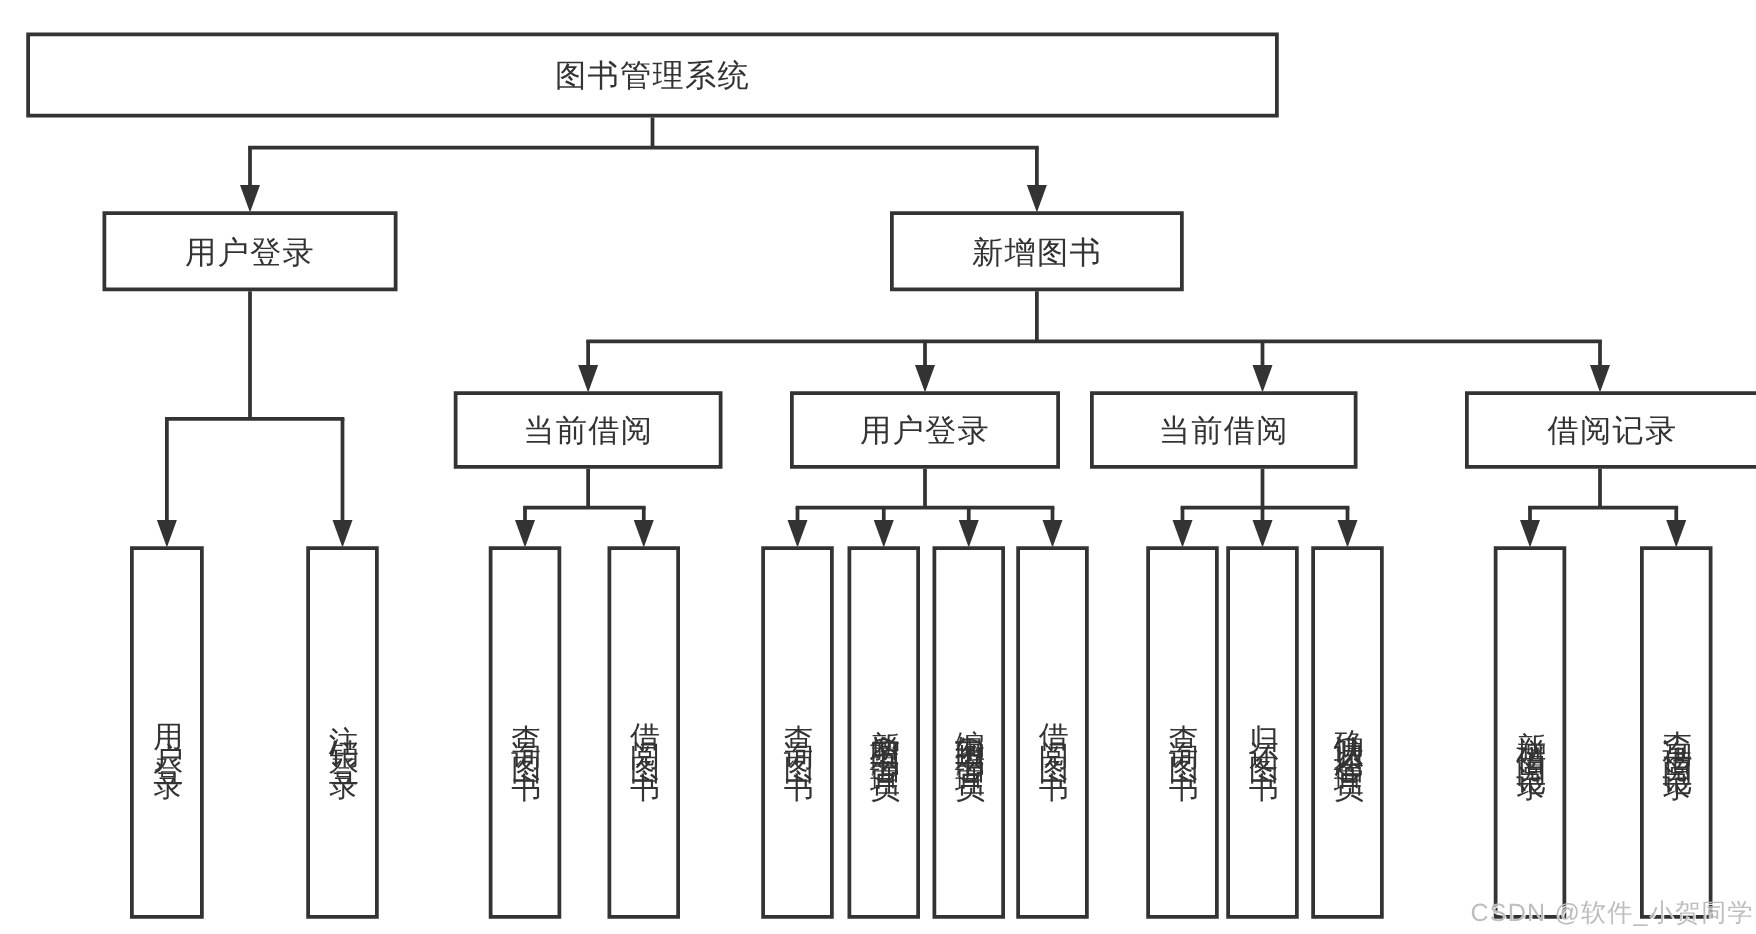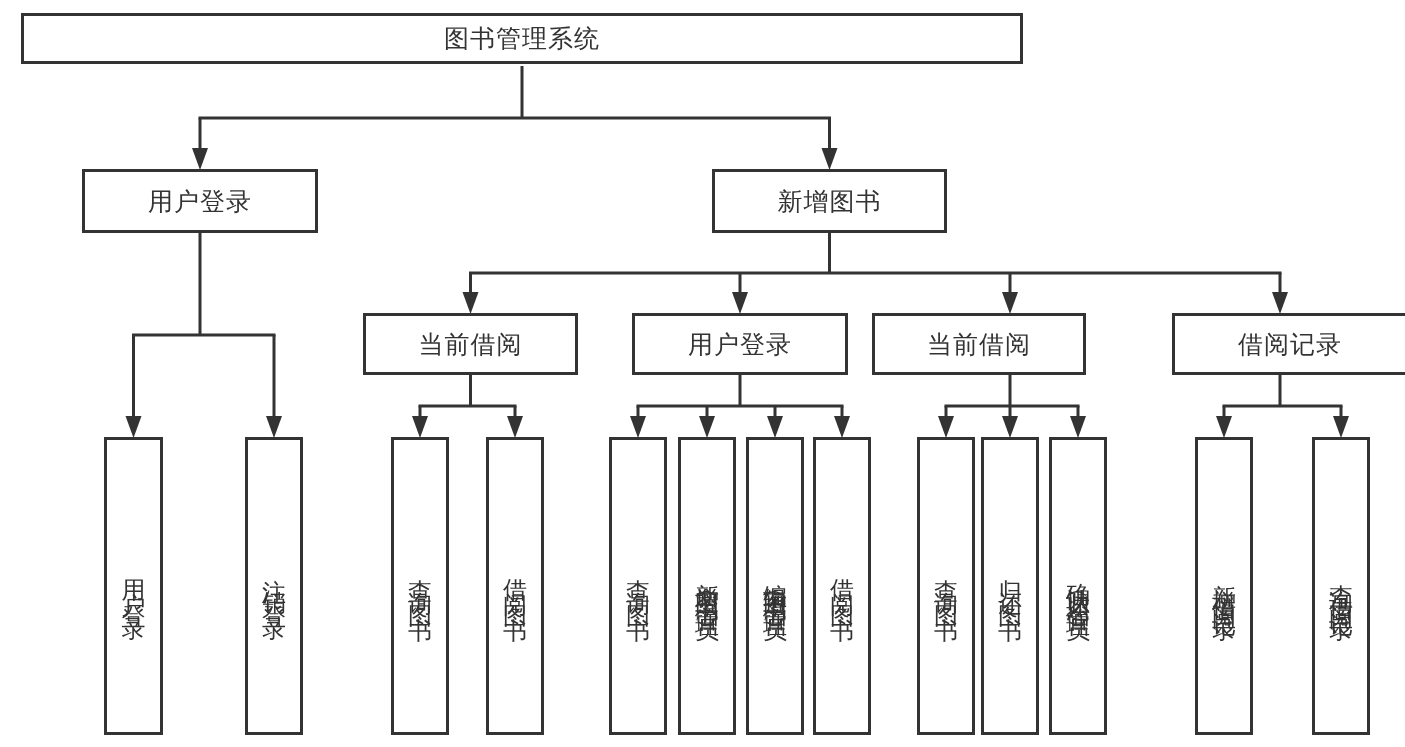--- a/index.html
+++ b/index.html
@@ -94,21 +94,21 @@
       <line x1="1280" y1="273" x2="1280" y2="301" stroke="#333333" stroke-width="3"></line>
       <polygon points="1280,314 1272,292 1288,292" fill="#333333"></polygon>
       <line x1="1280" y1="373" x2="1280" y2="406" stroke="#333333" stroke-width="3"></line>
       <line x1="1222.5" y1="406" x2="1342.5" y2="406" stroke="#333333" stroke-width="3"></line>
       <line x1="1224" y1="406" x2="1224" y2="425" stroke="#333333" stroke-width="3"></line>
       <polygon points="1224,438 1216,416 1232,416" fill="#333333"></polygon>
       <line x1="1341" y1="406" x2="1341" y2="425" stroke="#333333" stroke-width="3"></line>
       <polygon points="1341,438 1333,416 1349,416" fill="#333333"></polygon>
     </svg>
   <div id="nodes">
-      <div class="node node-h" style="left: 21px; top: 13px; width: 1002px; height: 51px;">
+      <div class="node node-h" style="left: 21px; top: 26px; width: 1002px; height: 68px;">
         <span>图书管理系统</span>
       </div>
       <div class="node node-h" style="left: 82px; top: 169px; width: 236px; height: 64px;">
         <span>用户登录</span>
       </div>
       <div class="node node-v" style="left: 104px; top: 437px; width: 59px; height: 298px;">
         <span class="vtext">用户登录</span>
       </div>
       <div class="node node-v" style="left: 245px; top: 437px; width: 58px; height: 298px;">
         <span class="vtext">注销登录</span>
@@ -155,13 +155,14 @@
       <div class="node node-h" style="left: 1172px; top: 313px; width: 236px; height: 62px;">
         <span>借阅记录</span>
       </div>
       <div class="node node-v mid" style="left: 1195px; top: 437px; width: 58px; height: 298px;">
         <span class="vtext">新增借阅记录</span>
       </div>
       <div class="node node-v mid" style="left: 1312px; top: 437px; width: 58px; height: 298px;">
         <span class="vtext">查询借阅记录</span>
       </div>
     </div>
+  <div class="watermark">CSDN @软件_小贺同学</div>
 </div>
 
 </body></html>

